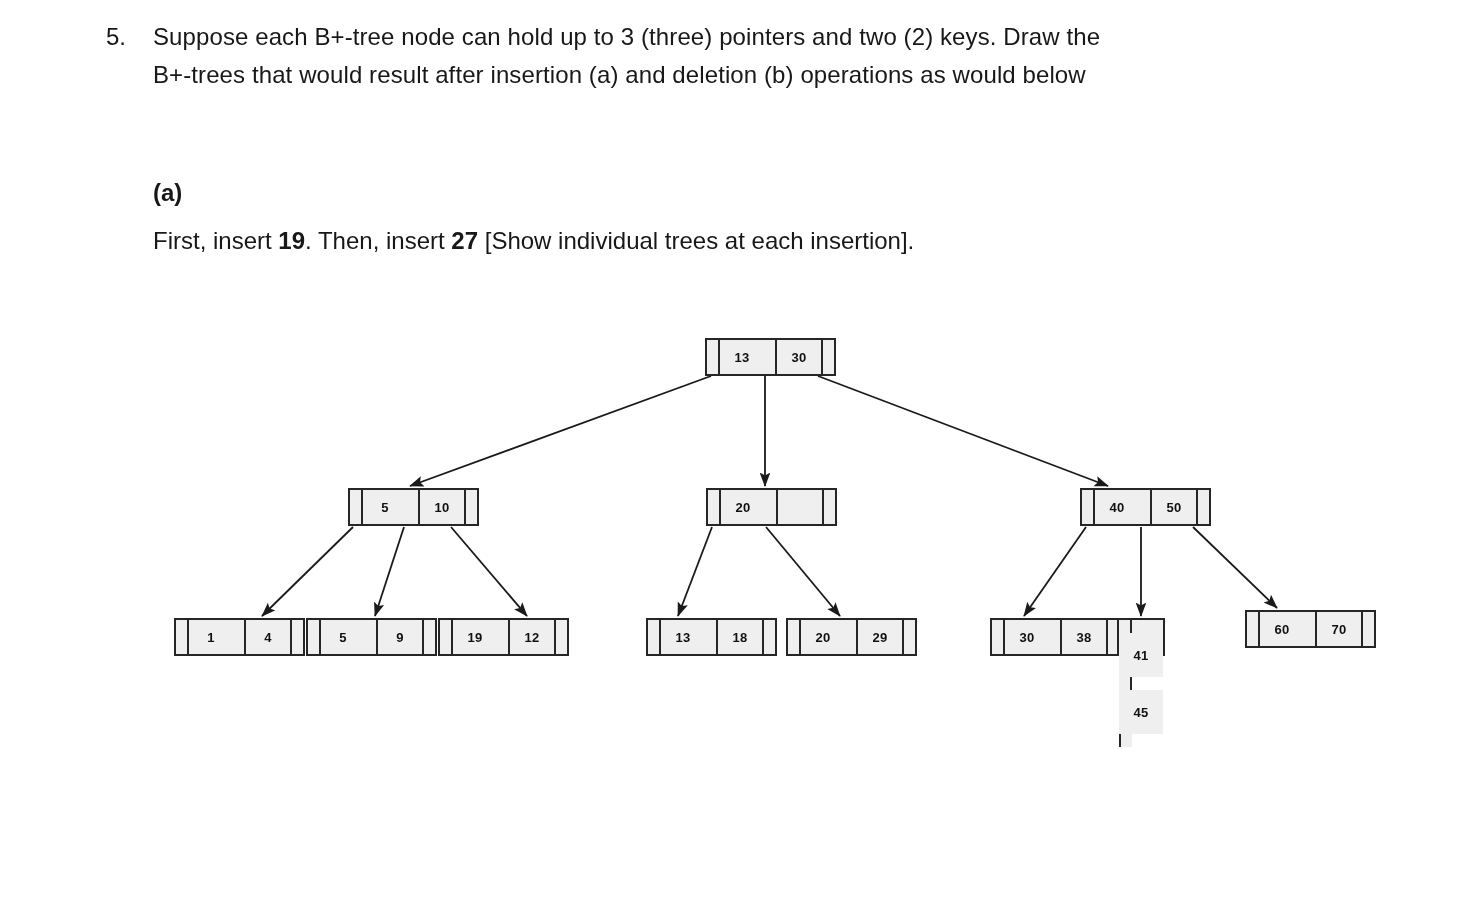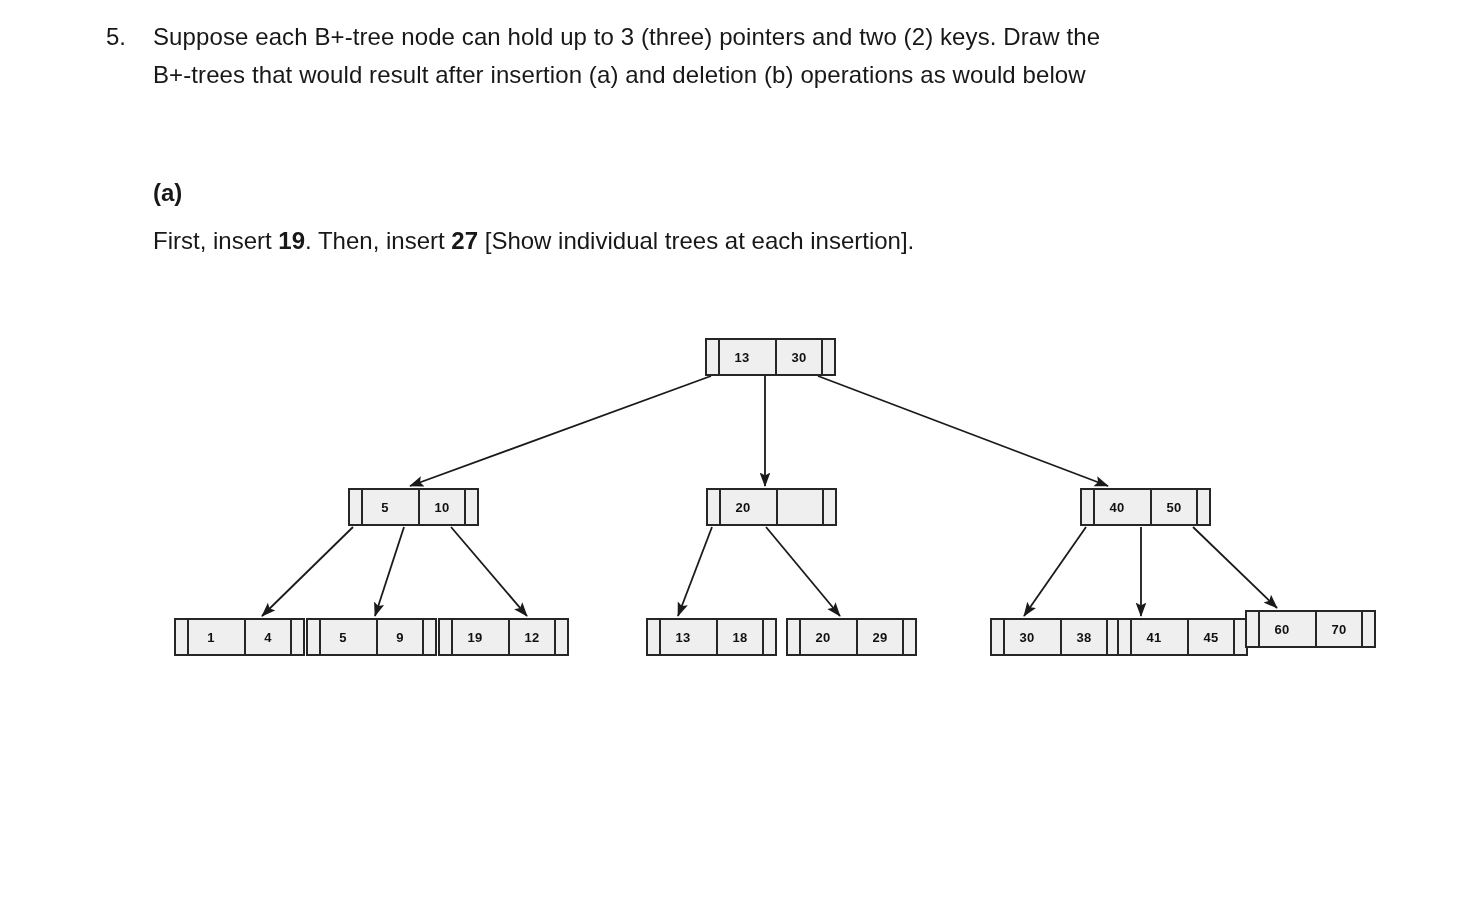--- a/index.html
+++ b/index.html
@@ -232,21 +232,21 @@
         <div class="cell-key">29</div>
         <div class="cell-ptr last"></div>
       </div>
       <div class="bnode" style="left: 990px; top: 618px;">
         <div class="cell-ptr"></div>
         <div class="cell-key">30</div>
         <div class="cell-ptr"></div>
         <div class="cell-key">38</div>
         <div class="cell-ptr last"></div>
       </div>
-      <div class="bnode" style="left: 1117px; top: 618px;">
+      <div class="bnode" style="left: 1117px; top: 618px; flex-direction: column;">
         <div class="cell-ptr"></div>
         <div class="cell-key">41</div>
         <div class="cell-ptr"></div>
         <div class="cell-key">45</div>
         <div class="cell-ptr last"></div>
       </div>
       <div class="bnode" style="left: 1245px; top: 610px;">
         <div class="cell-ptr"></div>
         <div class="cell-key">60</div>
         <div class="cell-ptr"></div>

